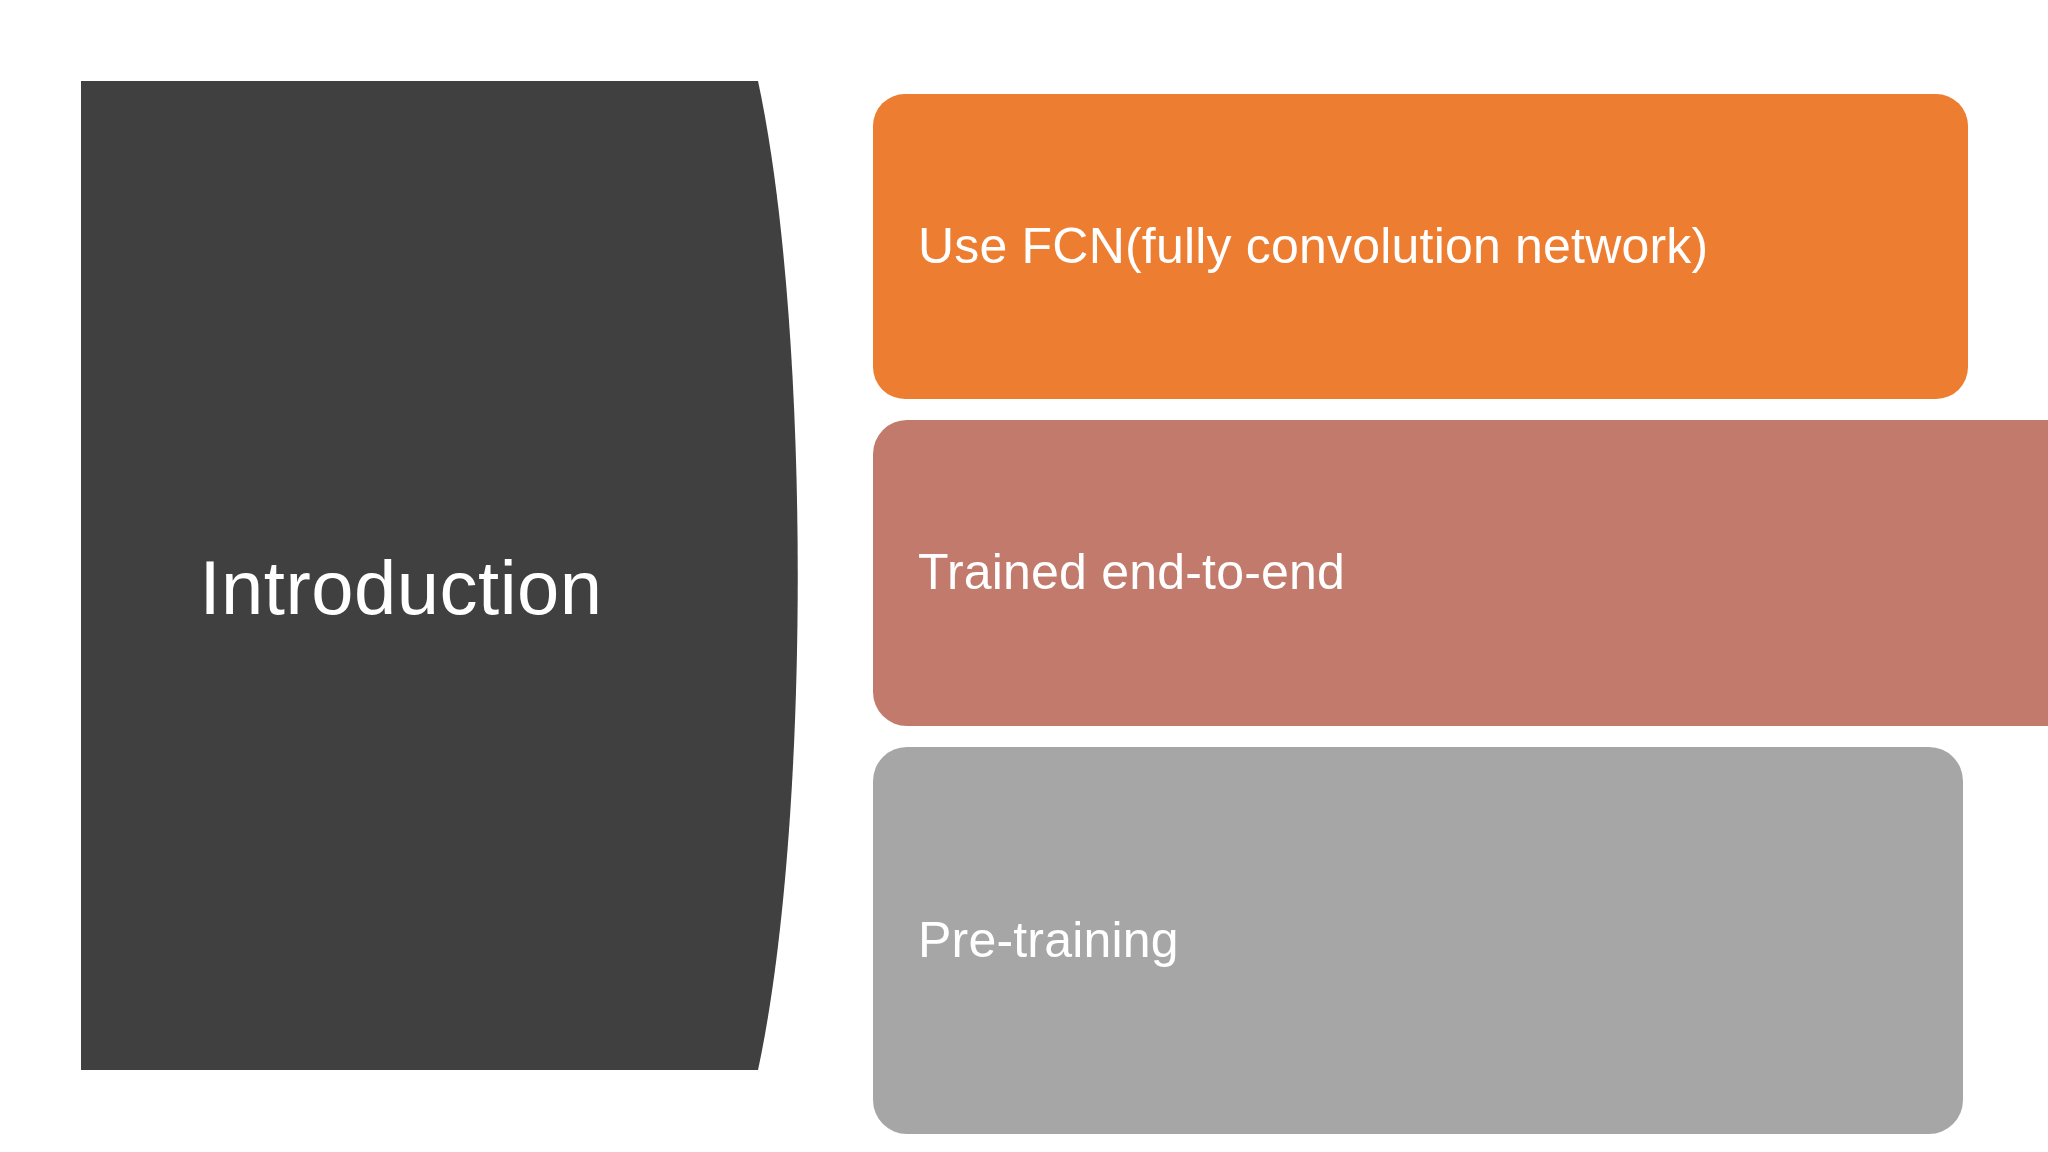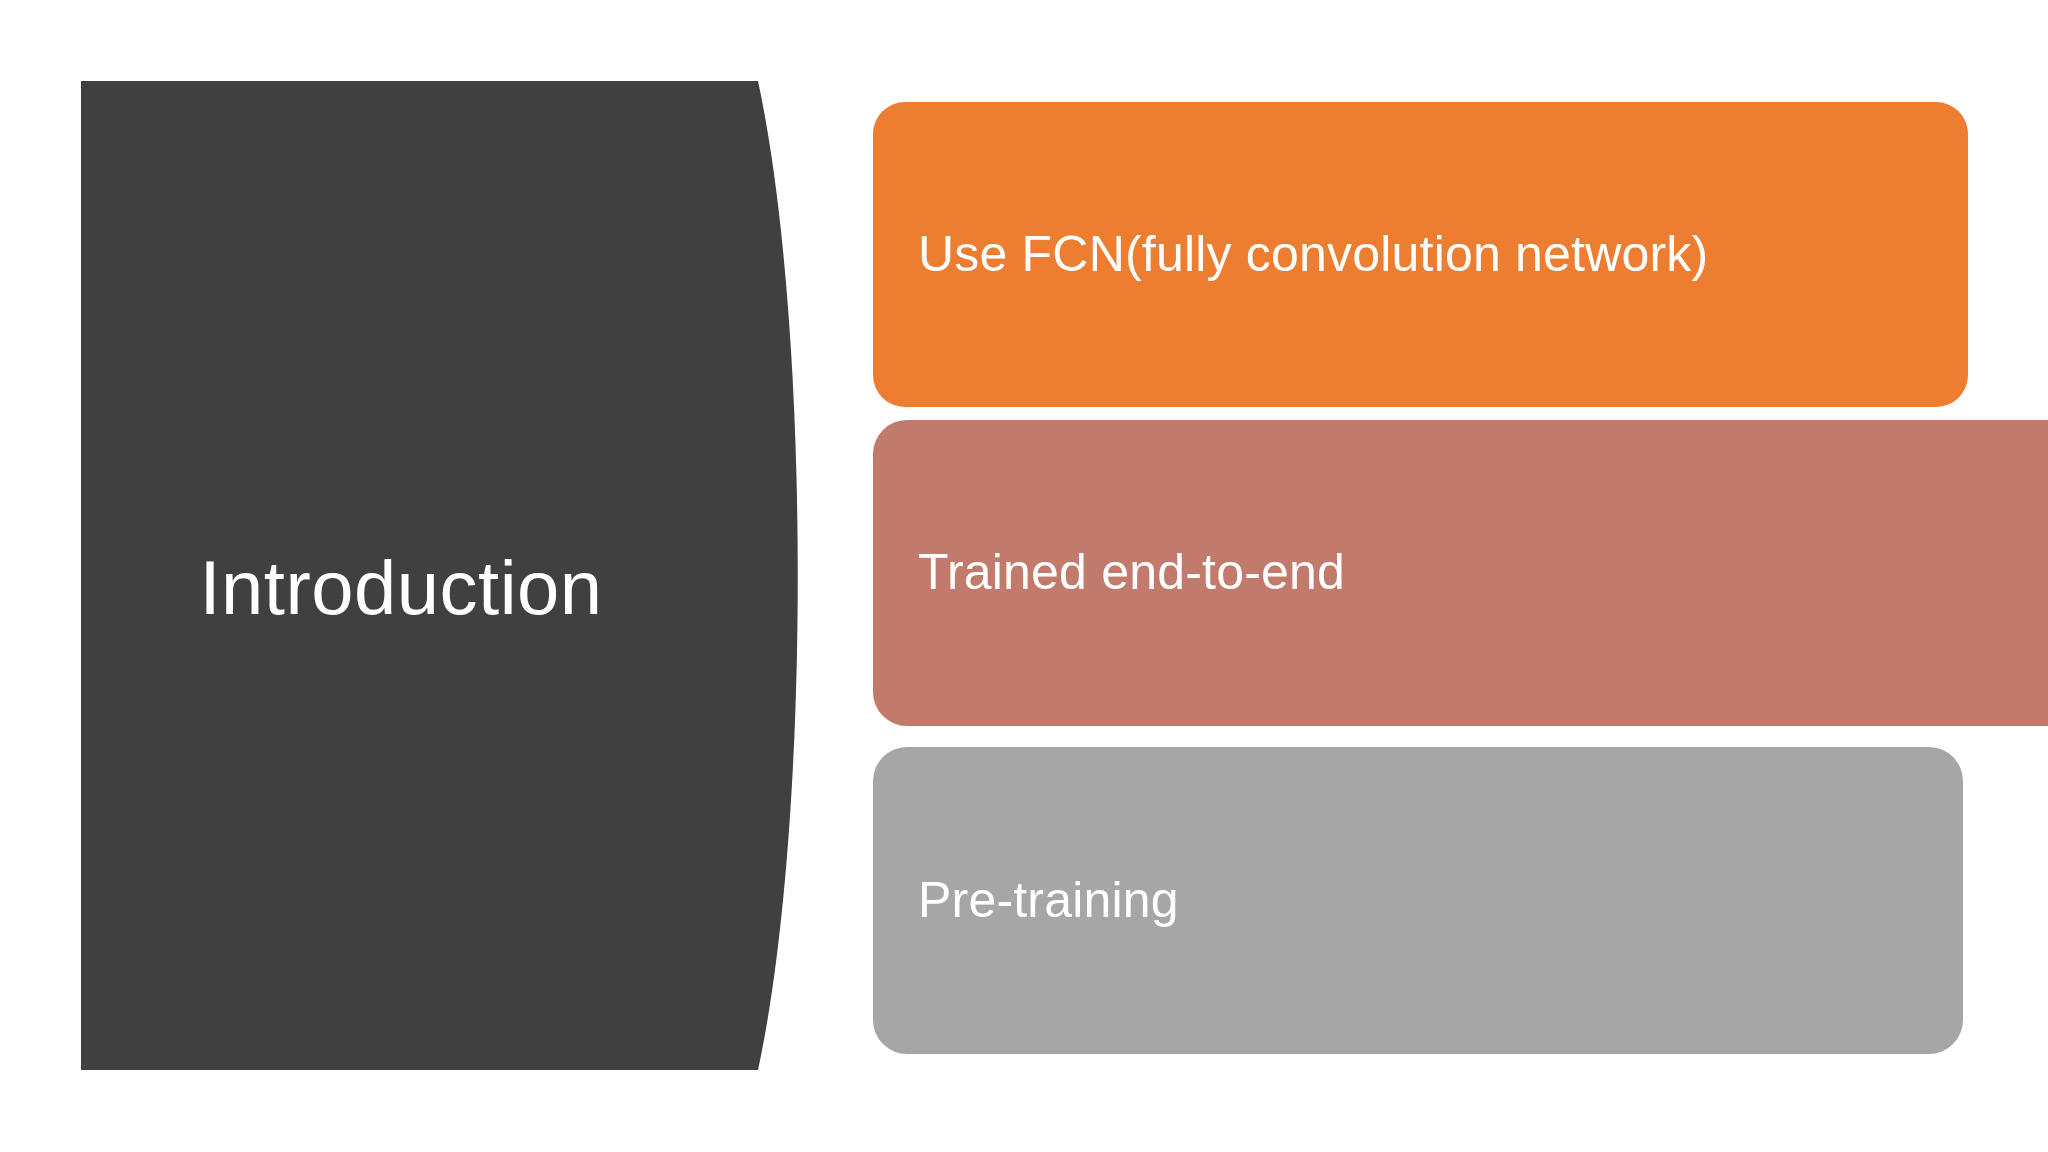--- a/index.html
+++ b/index.html
@@ -67,39 +67,39 @@
     font-size: 50px;
     font-weight: 400;
     line-height: 1.55;
     padding-left: 45px;
     padding-right: 60px;
     letter-spacing: 0.2px;
   }
 
   #info-box-0 {
     left: 873px;
-    top: 102px;
+    top: 94px;
     width: 1095px;
     height: 305px;
     background: #ED7D31;
     border-radius: 32px;
   }
   #info-box-1 {
     left: 873px;
     top: 420px;
     width: 1320px;
     height: 306px;
     background: #C17A6B;
     border-radius: 34px;
   }
   #info-box-2 {
     left: 873px;
     top: 747px;
     width: 1090px;
-    height: 307px;
+    height: 387px;
     background: #A6A6A6;
     border-radius: 34px;
   }
 
   .info-box-label {
     display: block;
     max-width: 100%;
   }
 </style>
 </head>

